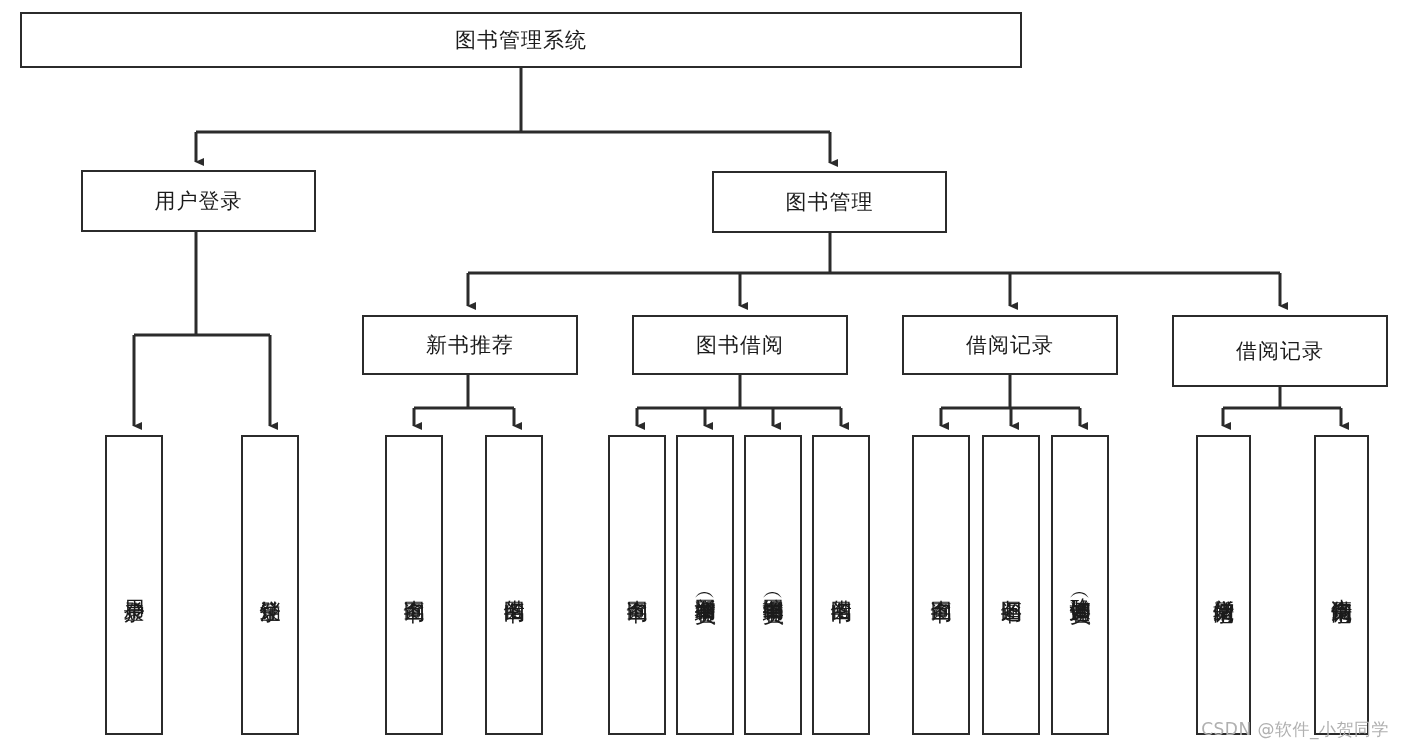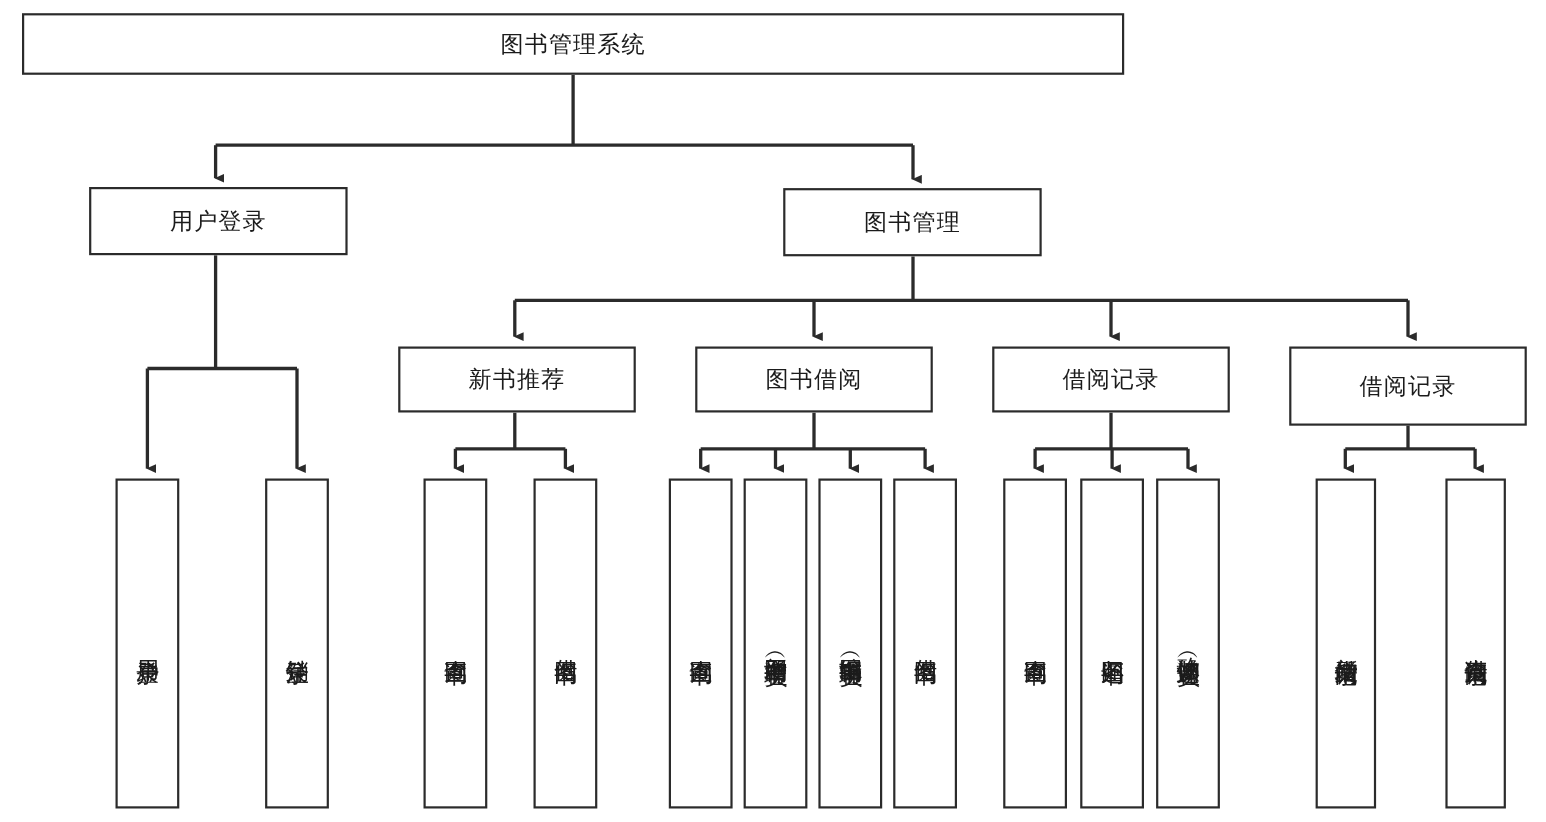--- a/index.html
+++ b/index.html
@@ -179,14 +179,15 @@
     <span class="vtext">确认归还（管理员）</span>
   </div>
 
   <div class="node vert" style="left:1196px; top:435px; width:55px; height:300px;">
     <span class="vtext">新增借阅记录</span>
   </div>
   <div class="node vert" style="left:1314px; top:435px; width:55px; height:300px;">
     <span class="vtext">查询借阅记录</span>
   </div>
 
+  <div class="watermark">CSDN @软件_小贺同学</div>
 
 </div>
 
 </body></html>

